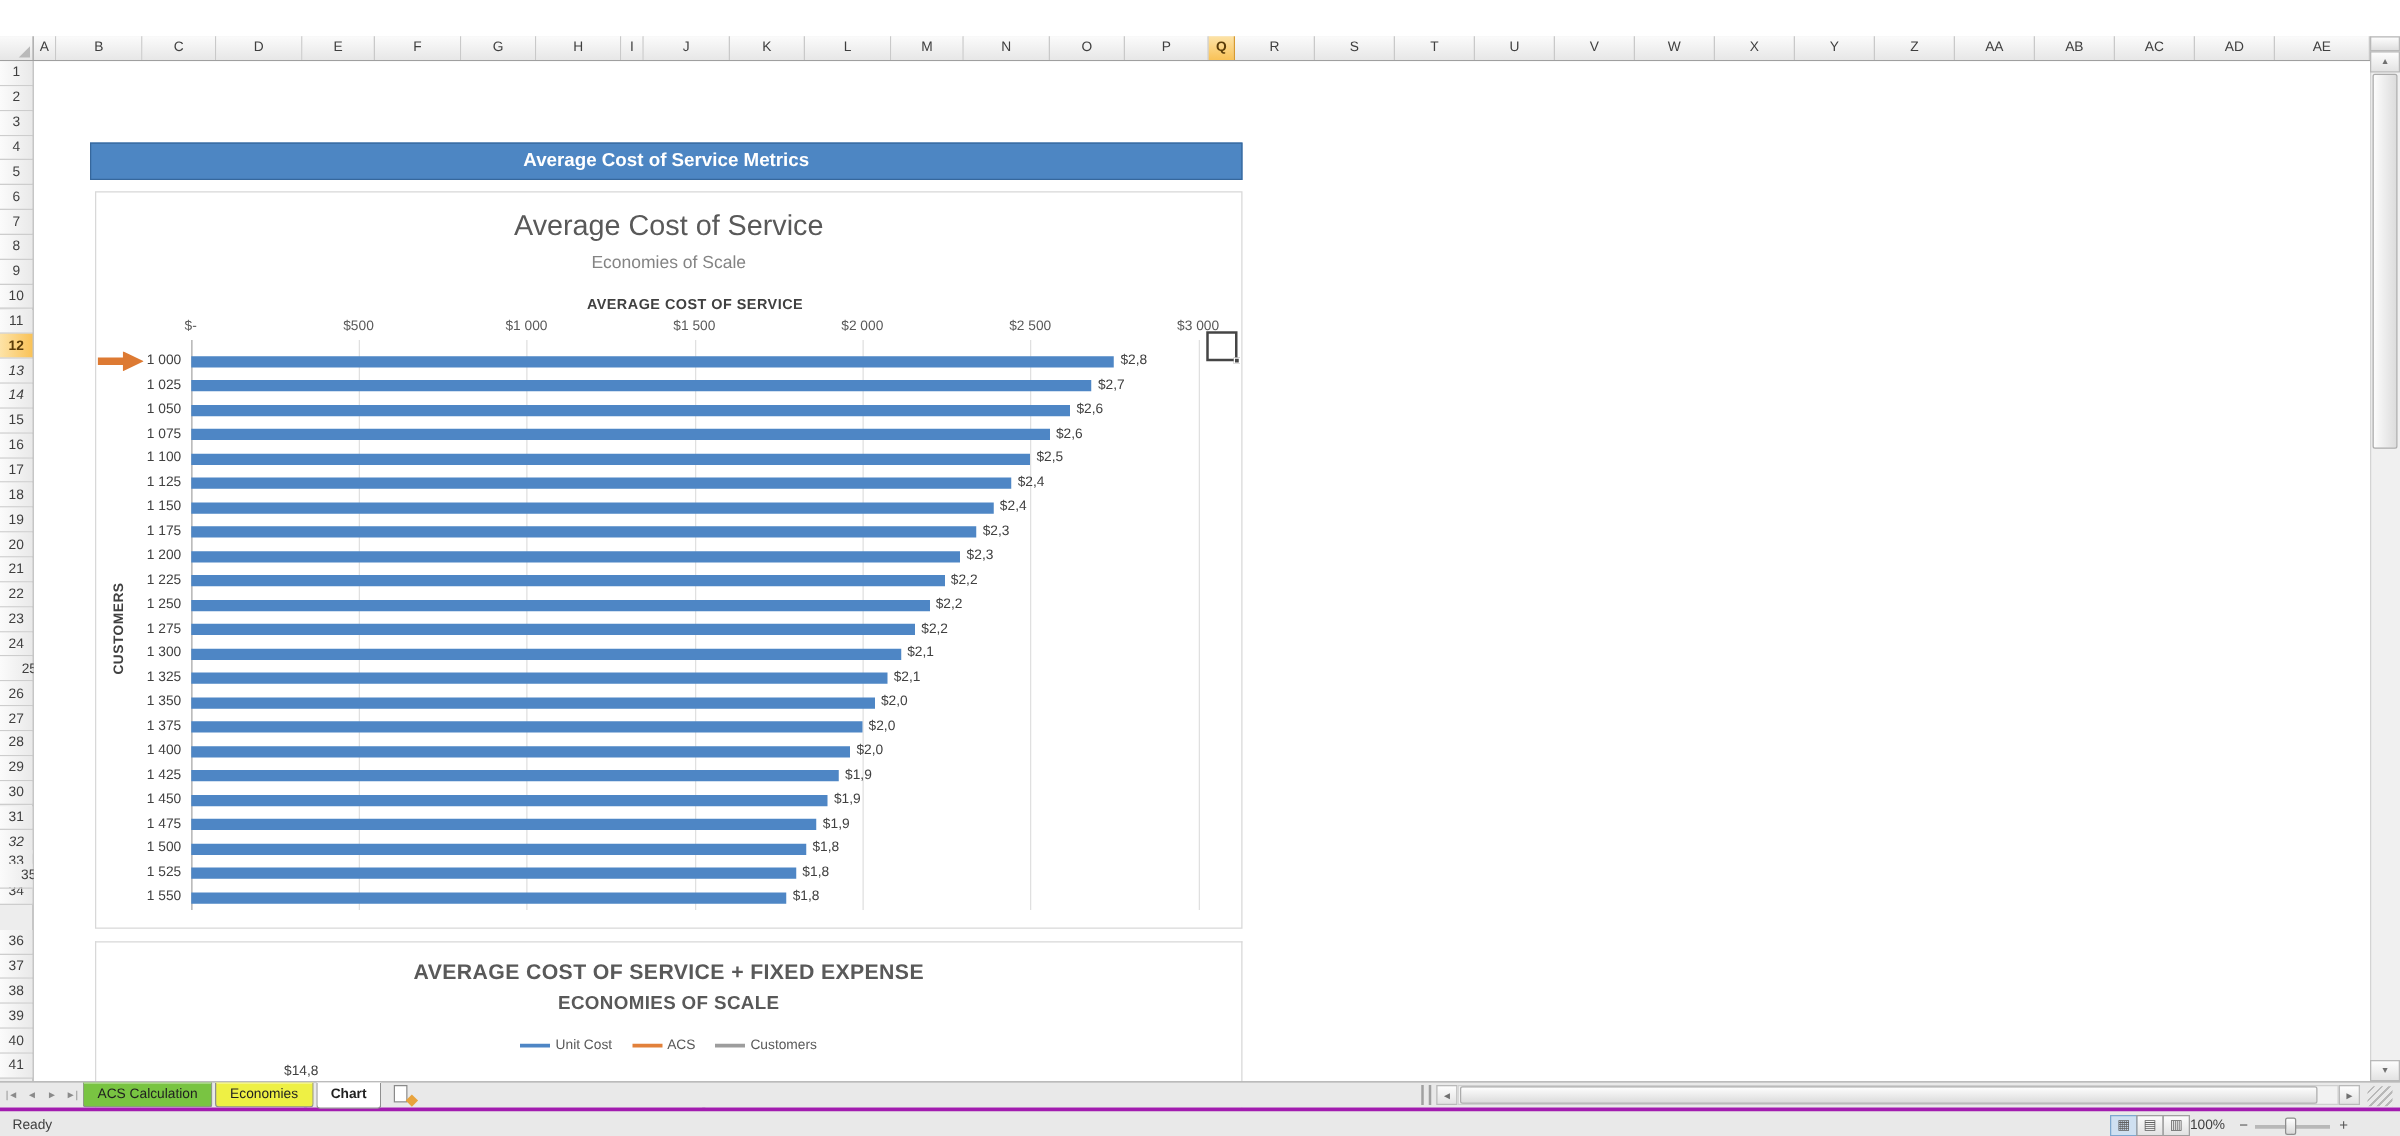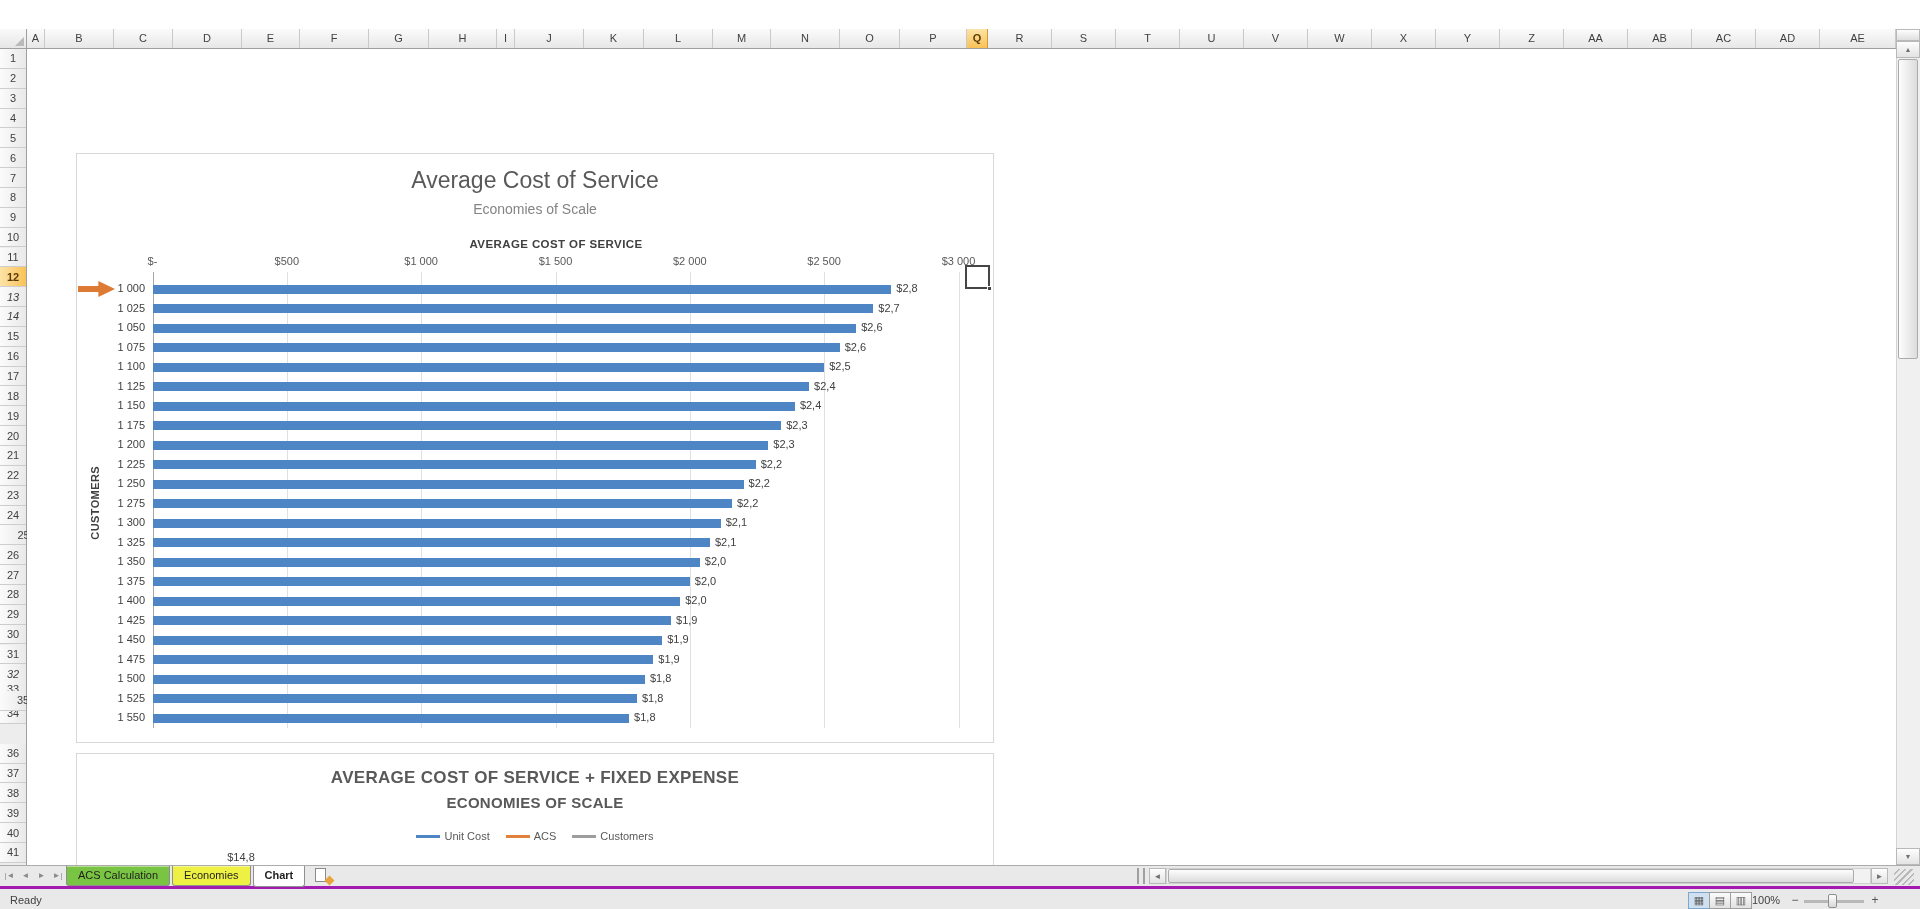--- a/index.html
+++ b/index.html
@@ -177,20 +177,21 @@
       <div class="row-h" style="top: 642px; height: 19.85px; padding-left: 20px;">35</div>
       <div class="row-h" style="top: 694.75px; height: 19.85px;">36</div>
       <div class="row-h" style="top: 714.6px; height: 19.85px;">37</div>
       <div class="row-h" style="top: 734.45px; height: 19.85px;">38</div>
       <div class="row-h" style="top: 754.3px; height: 19.85px;">39</div>
       <div class="row-h" style="top: 774.15px; height: 19.85px;">40</div>
       <div class="row-h" style="top: 794px; height: 19.85px;">41</div>
     </div>
 
   <div id="sheet">
+    <div id="banner">Average Cost of Service Metrics</div>
 
     <div id="chart1">
       <div class="c1-title">Average Cost of Service</div>
       <div class="c1-sub">Economies of Scale</div>
       <div class="c1-inner">AVERAGE COST OF SERVICE</div>
       <div id="ylab1">CUSTOMERS</div>
       <div id="c1-plot">
           <div class="gridline axis" style="left: 75.5px;"></div>
           <div class="tick" style="left: 35.5px;">$-</div>
           <div class="gridline" style="left: 209.833px;"></div>

